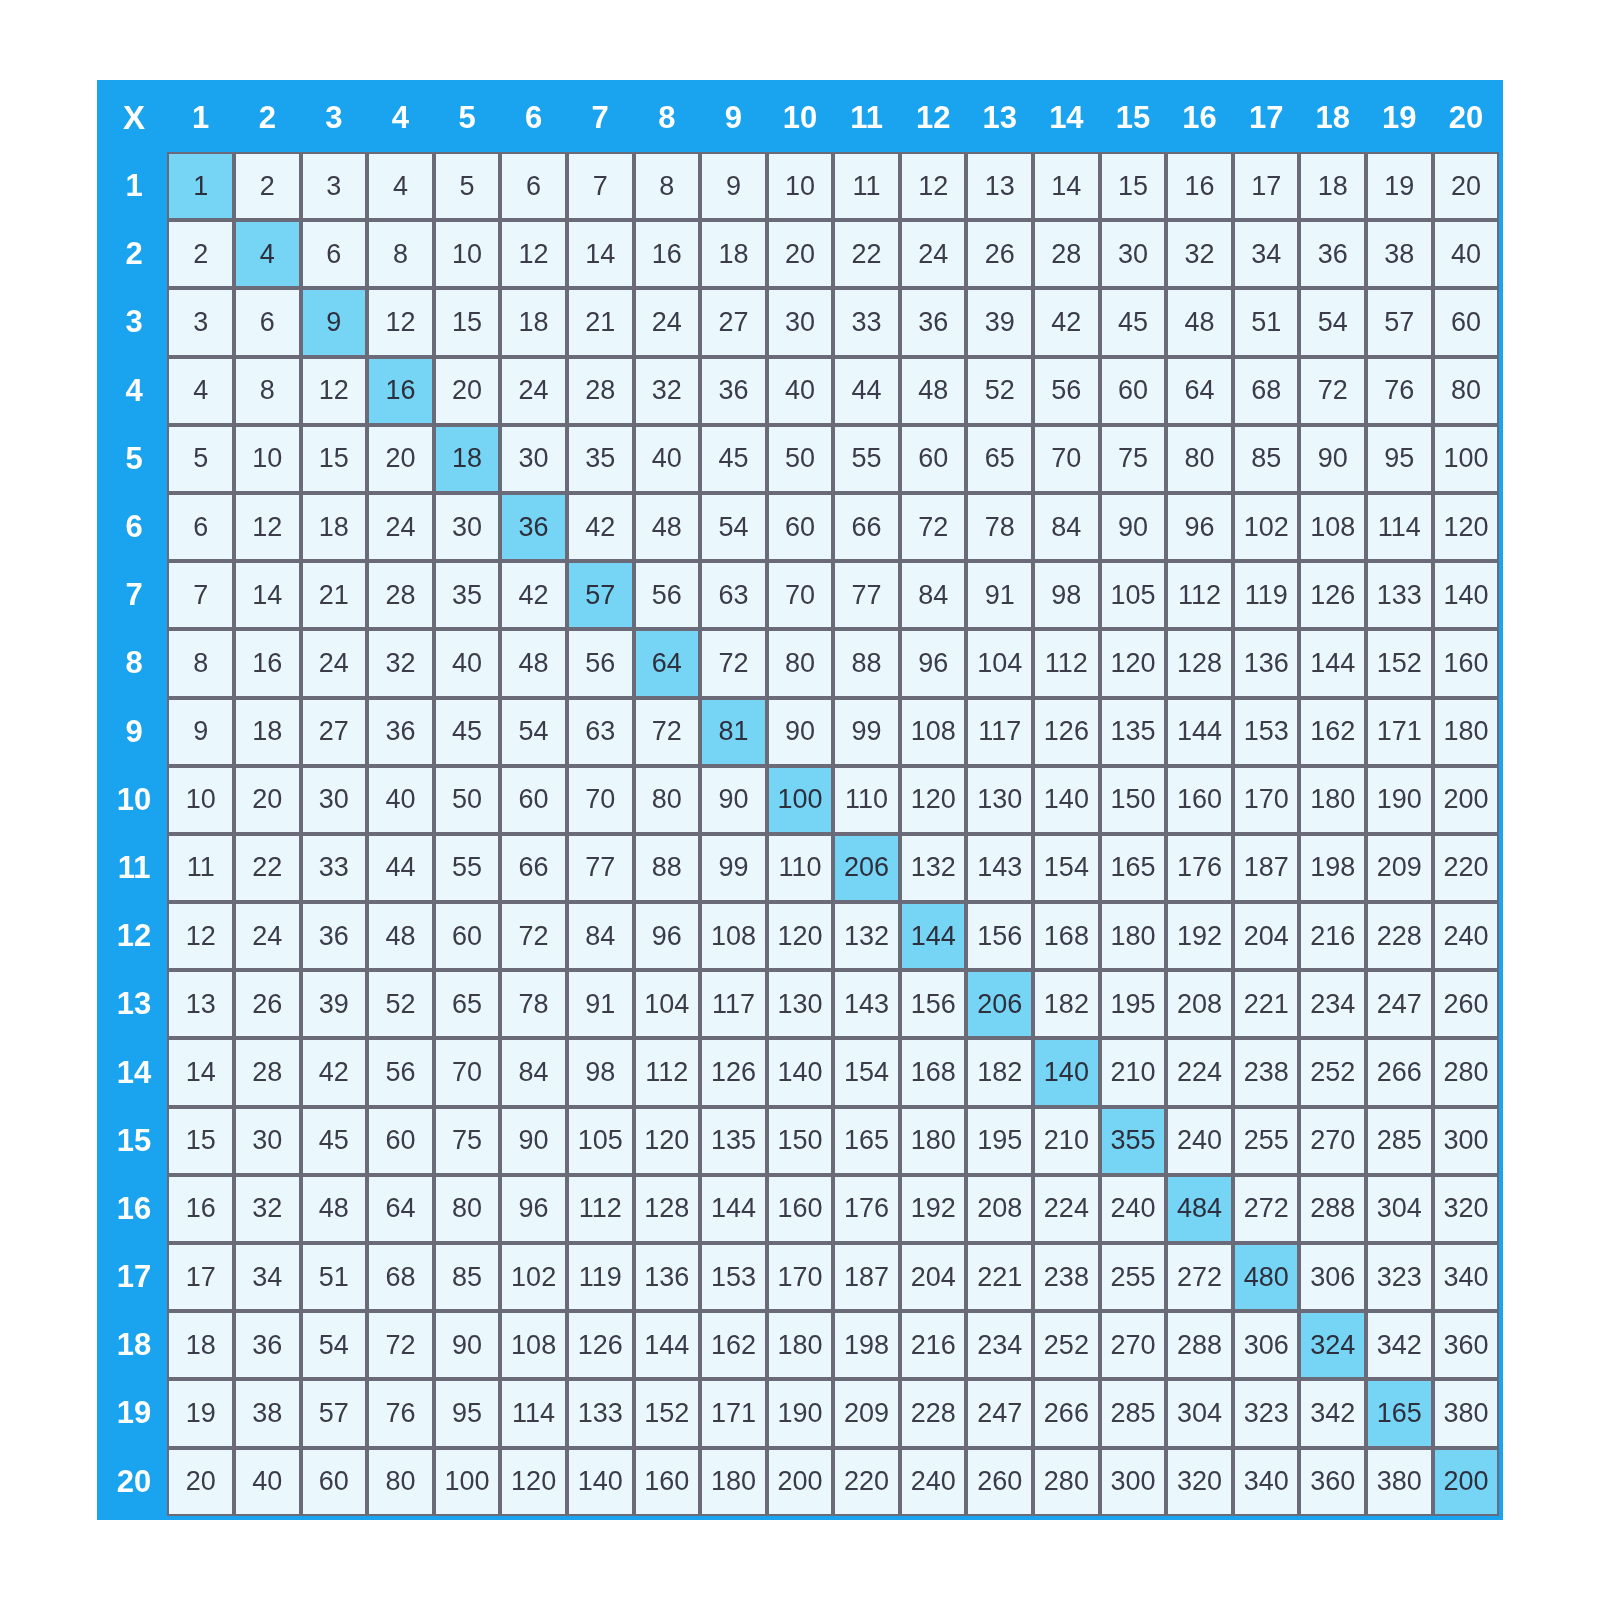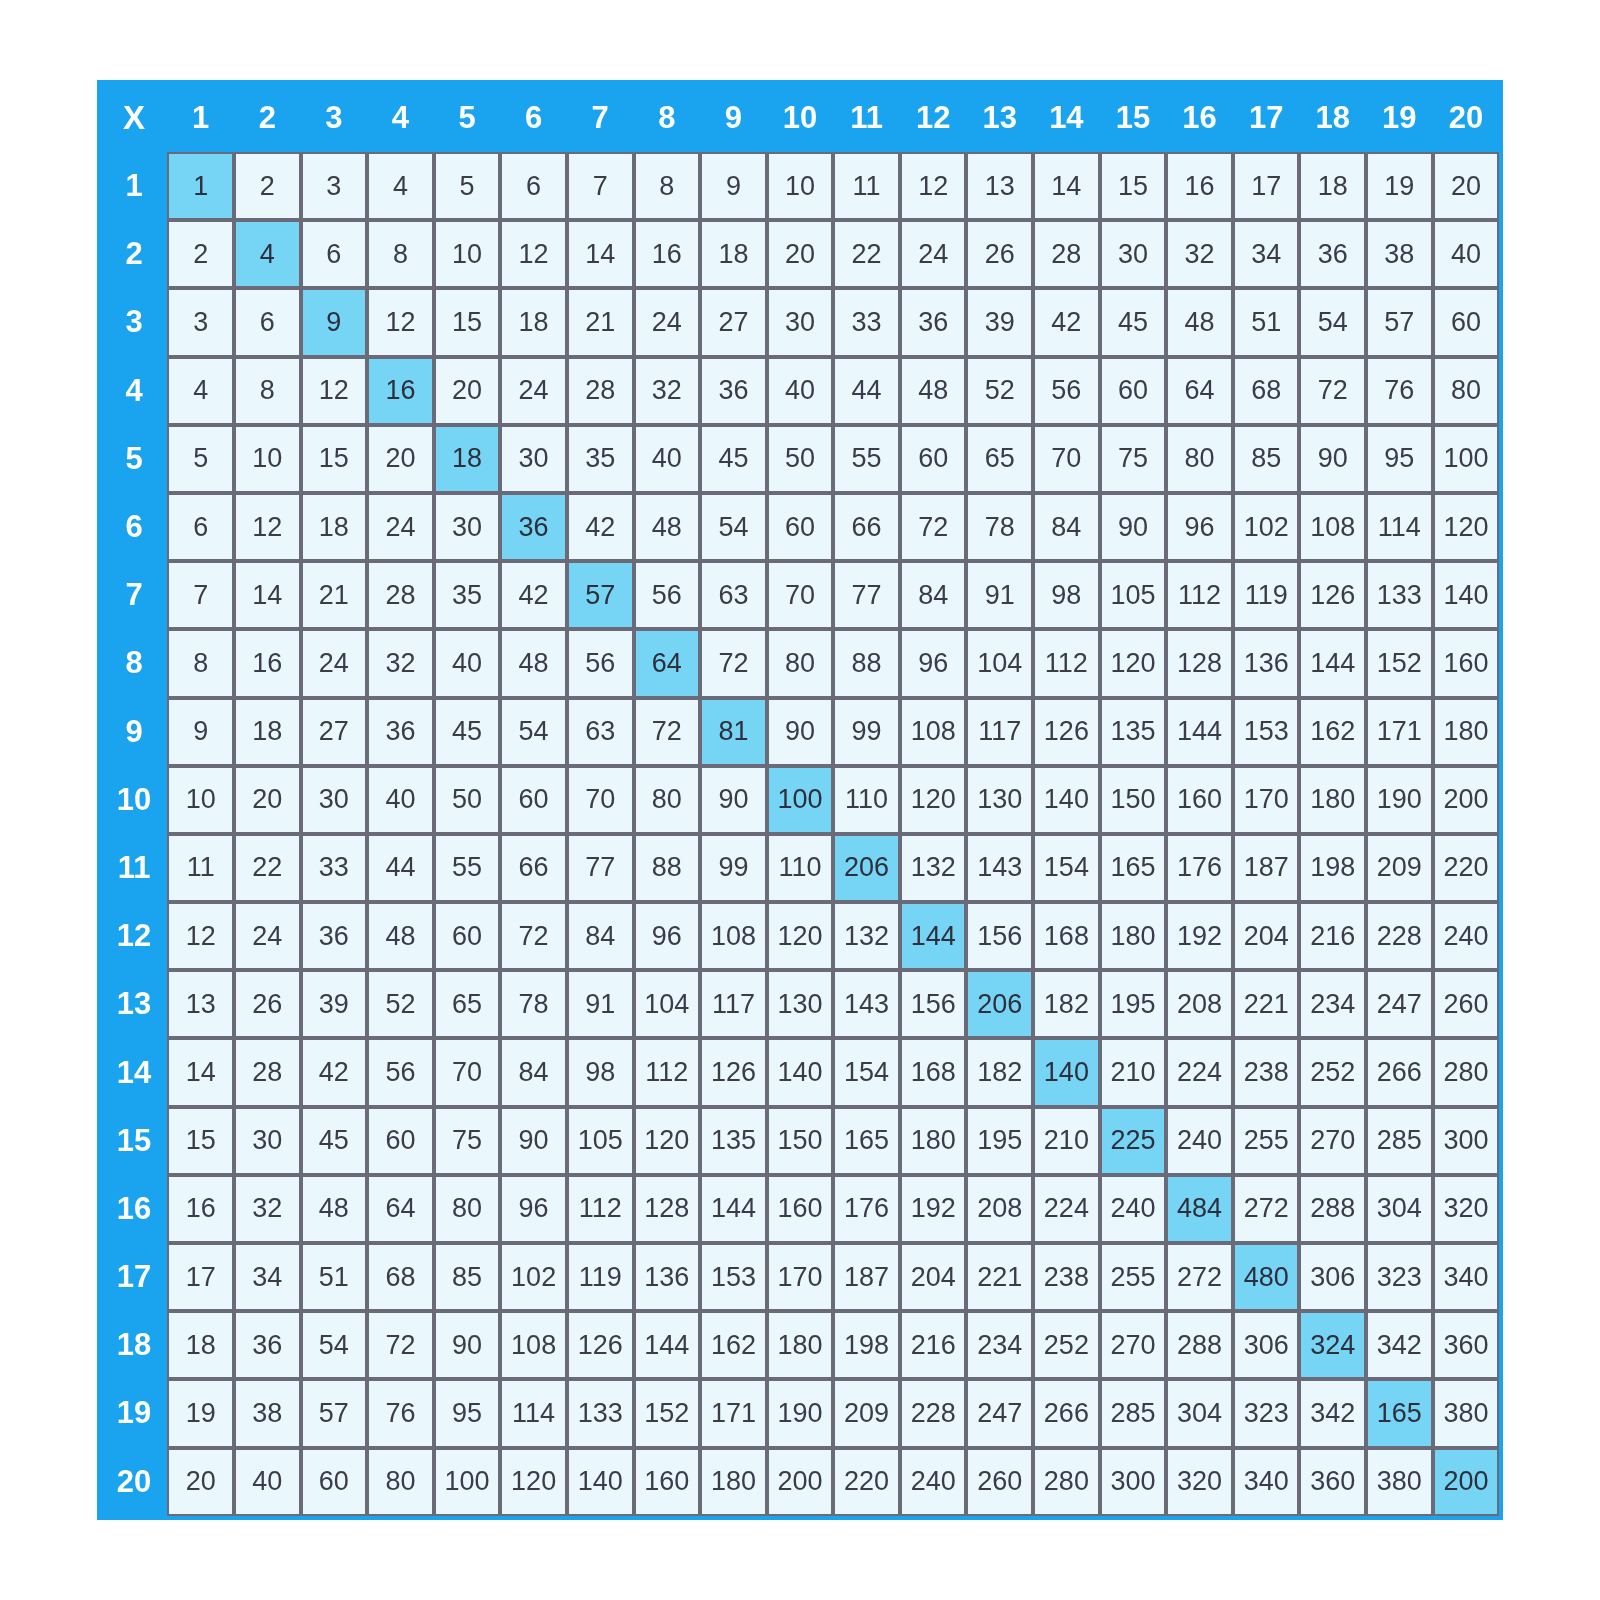--- a/index.html
+++ b/index.html
@@ -425,21 +425,21 @@
           <td>75</td>
           <td>90</td>
           <td>105</td>
           <td>120</td>
           <td>135</td>
           <td>150</td>
           <td>165</td>
           <td>180</td>
           <td>195</td>
           <td>210</td>
-          <td class="diag">225</td>
+          <td class="diag">355</td>
           <td>240</td>
           <td>255</td>
           <td>270</td>
           <td>285</td>
           <td>300</td>
         </tr>
         <tr>
           <th class="hdr">16</th>
           <td>16</td>
           <td>32</td>

